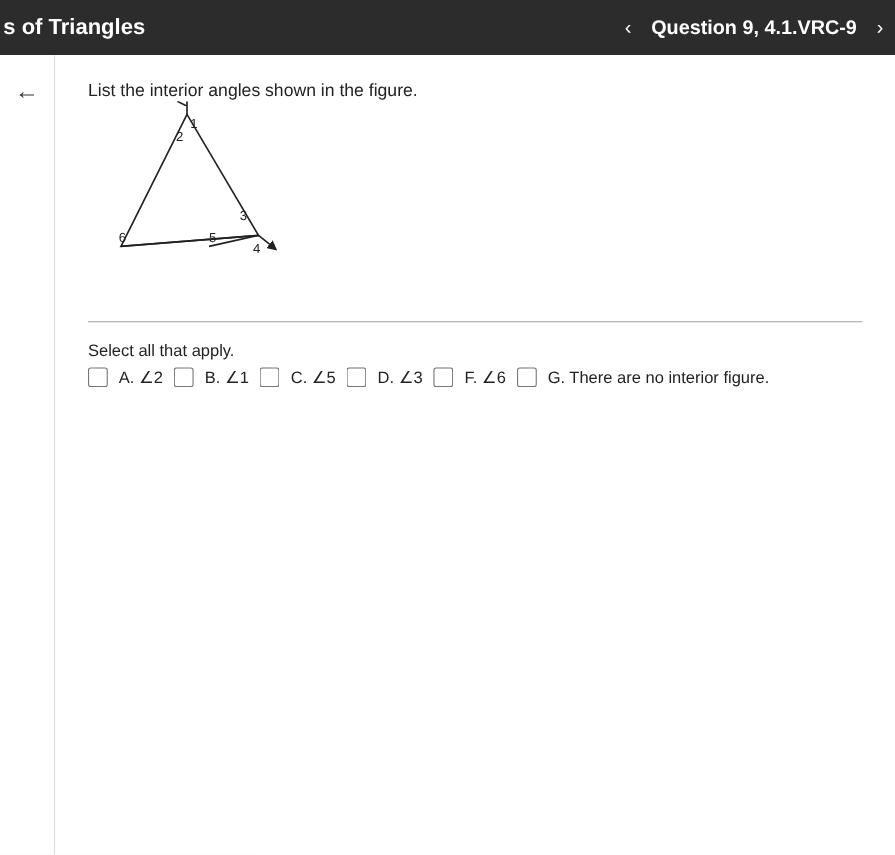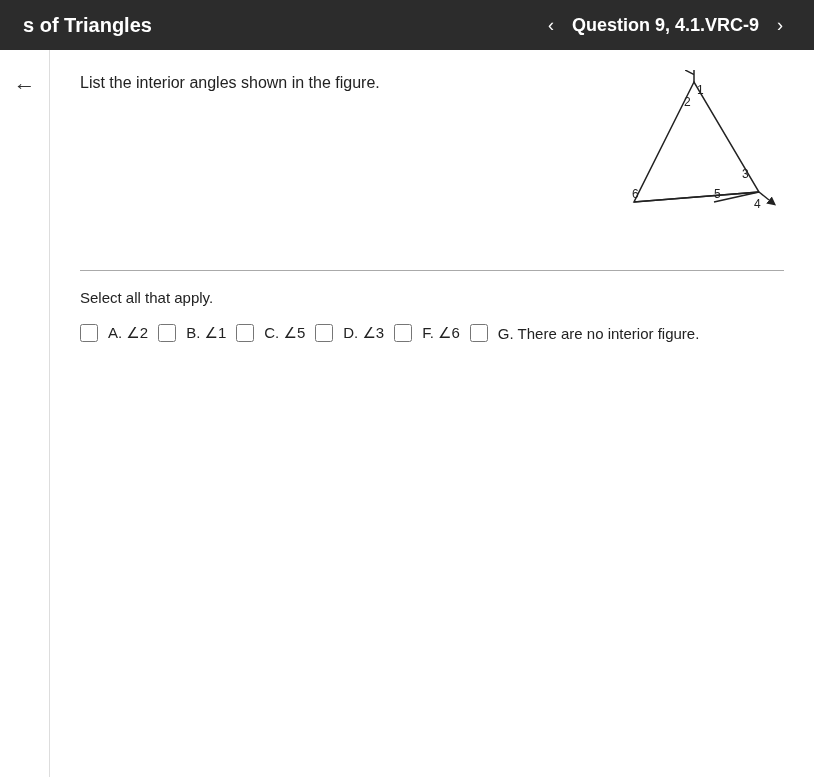--- a/index.html
+++ b/index.html
@@ -11,21 +11,21 @@
       overflow: hidden;
     }
 
     
     .header {
       background: #2c2c2c;
       color: white;
       display: flex;
       align-items: center;
       justify-content: space-between;
-      padding: 0 23px;
+      padding: 0 3px;
       height: 50px;
     }
     .header-title {
       font-size: 20px;
       font-weight: bold;
       color: white;
     }
     .header-question {
       display: flex;
       align-items: center;
@@ -76,21 +76,21 @@
     
     .divider {
       border: none;
       border-top: 1px solid #aaa;
       margin: 10px 0 18px 0;
     }
 
     .select-all-label {
       font-size: 15px;
       color: #222;
-      margin-bottom: 18px;
+      margin-bottom: 6px;
     }
 
     
     .options-list {
       list-style: none;
       display: flex;
       flex-direction: row;
       gap: 10px;
     }
     .option-item {
@@ -127,21 +127,21 @@
 </div>
 
 <div class="main">
 
   <div class="sidebar-left">
     <span class="back-arrow">←</span>
   </div>
 
   <div class="content">
 
-    <div style="display:flex; justify-content:space-between; align-items:flex-start; margin-bottom: 0;">
+    <div style="display:flex; justify-content:space-between; align-items:flex-start; margin-bottom: 0; flex-direction: column;">
       <div style="font-size:16px;color:#222;padding-top:4px;">List the interior angles shown in the figure.</div>
 
       <svg class="triangle-svg" viewBox="0 0 180 160" xmlns="http://www.w3.org/2000/svg">
 
         <polygon points="90,12 30,132 155,122" fill="none" stroke="#222" stroke-width="1.5"></polygon>
 
         <line x1="90" y1="12" x2="90" y2="0" stroke="#222" stroke-width="1.5" marker-end="url(#arrowUp)"></line>
 
         <line x1="155" y1="122" x2="165" y2="130" stroke="#222" stroke-width="1.5" marker-end="url(#arrowRight)"></line>
 

